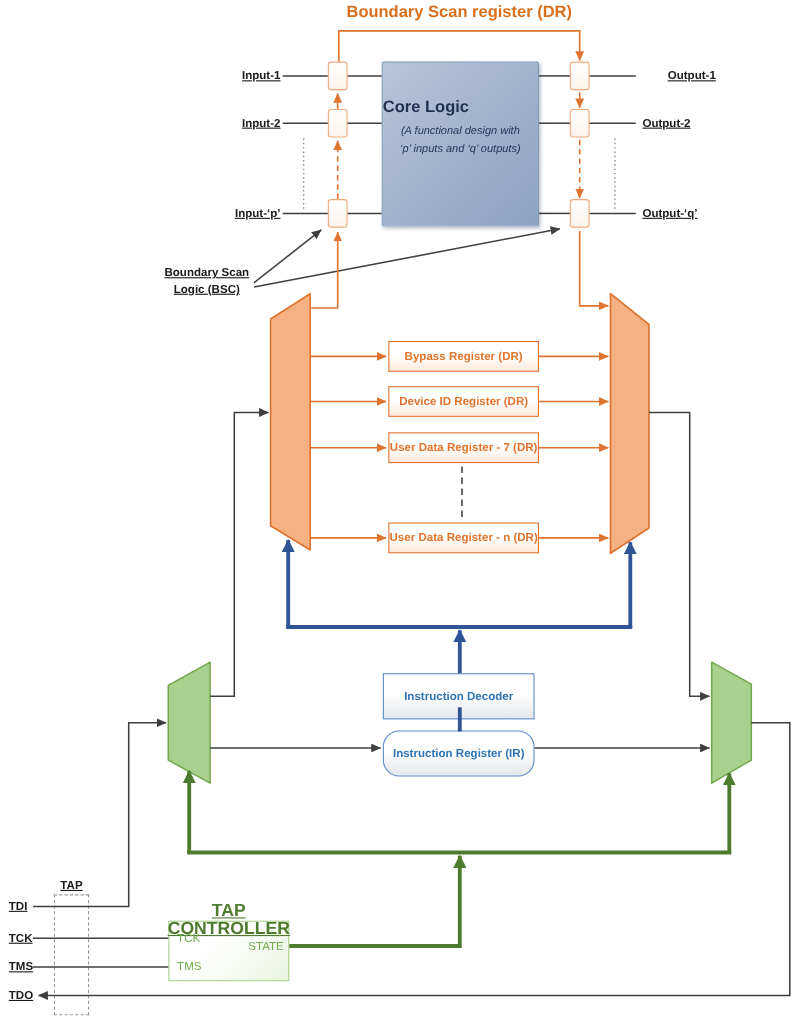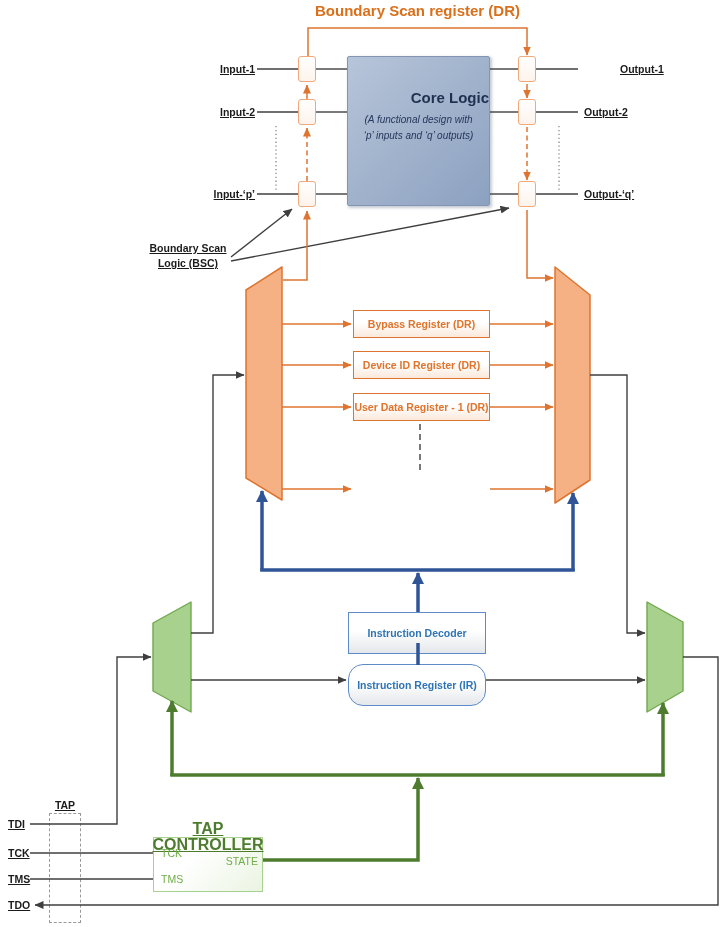--- a/index.html
+++ b/index.html
@@ -8,21 +8,21 @@
   .canvas svg{position:absolute;left:0;top:0;pointer-events:none;z-index:5;}
   .lbl{position:absolute;line-height:16px;font-size:10.5px;color:#1a1a1a;white-space:nowrap;z-index:3;}
   .b{font-weight:bold;text-decoration:underline;}
   .ctr{text-align:center;white-space:normal;}
   .rt{text-align:right;}
   .top-scan{left:308px;top:3px;width:219px;text-align:center;font-weight:bold;font-size:15px;color:#D9701C;}
   .core{position:absolute;left:347px;top:56px;width:143px;height:150px;box-sizing:border-box;
         border:1px solid #8495B4;border-radius:2px;z-index:2;
         background:linear-gradient(135deg,#B7C5DA 0%,#A3B4CD 45%,#8CA1C1 100%);
         box-shadow:1.5px 1.5px 3px rgba(90,105,130,0.35);}
-  .core-title{margin-top:32px;text-align:right;font-size:15px;font-weight:bold;color:#1F3050;}
+  .core-title{margin-top:32px;text-align:left;font-size:15px;font-weight:bold;color:#1F3050;}
   .core-sub{margin-top:2px;text-align:center;font-size:10px;font-style:italic;color:#24365C;line-height:14px;}
   .core-sub.first{margin-top:7px;}
   .bsc{position:absolute;width:18px;height:26px;box-sizing:border-box;border:1.2px solid #F1A97C;
        border-radius:3px;background:linear-gradient(180deg,#FFFFFF 0%,#FDF3EB 100%);z-index:2;}
   .reg{position:absolute;left:353px;width:137px;height:28px;box-sizing:border-box;z-index:2;
        border:1.4px solid #DE742F;display:flex;align-items:center;justify-content:center;
        font-size:10.5px;font-weight:bold;color:#E0742C;
        background:linear-gradient(180deg,#FFFFFF 45%,#FBE9DB 100%);}
   .ibox{position:absolute;left:348px;width:138px;height:42px;box-sizing:border-box;z-index:2;
        border:1.4px solid #5E8AC7;display:flex;align-items:center;justify-content:center;
@@ -50,30 +50,31 @@
   <div class="bsc" style="left:298px;top:56px;"></div>
   <div class="bsc" style="left:298px;top:99px;"></div>
   <div class="bsc" style="left:298px;top:181px;"></div>
   <div class="bsc" style="left:518px;top:56px;"></div>
   <div class="bsc" style="left:518px;top:99px;"></div>
   <div class="bsc" style="left:518px;top:181px;"></div>
 
   <div class="lbl b rt" style="left:183px;top:61px;width:72px;">Input-1</div>
   <div class="lbl b rt" style="left:183px;top:104px;width:72px;">Input-2</div>
   <div class="lbl b rt" style="left:183px;top:186px;width:72px;">Input-‘p’</div>
-  <div class="lbl b" style="left:581px;top:61px;margin-left:39px;">Output-1</div>
+  <div class="lbl b" style="left:568px;top:61px;margin-left:39px;">Output-1</div>
   <div class="lbl b" style="left:584px;top:104px;">Output-2</div>
   <div class="lbl b" style="left:584px;top:186px;">Output-‘q’</div>
 
   <div class="lbl b ctr" style="left:138px;top:240px;width:100px;">Boundary Scan</div>
   <div class="lbl b ctr" style="left:138px;top:255px;width:100px;">Logic (BSC)</div>
 
   <div class="reg" style="top:310px;">Bypass Register (DR)</div>
   <div class="reg" style="top:351px;">Device ID Register (DR)</div>
-  <div class="reg" style="top:393px;">User Data Register - 1 (DR)</div>
+  <div class="reg" style="top:393px;">User Data Register - 7 (DR)</div>
+  <div class="reg" style="top:475px;">User Data Register - n (DR)</div>
 
   <div class="ibox" style="top:612px;">Instruction Decoder</div>
   <div class="ibox" style="top:664px;border-radius:15px;">Instruction Register (IR)</div>
 
   <div class="tapdash"></div>
   <div class="lbl b ctr" style="left:41px;top:797px;width:48px;">TAP</div>
 
   <div class="tapc"></div>
   <div class="lbl b ctr" style="left:140px;top:821px;width:136px;font-size:16px;color:#4E7C2F;">TAP CONTROLLER</div>
   <div class="lbl gtxt" style="left:161px;top:845px;">TCK</div>

